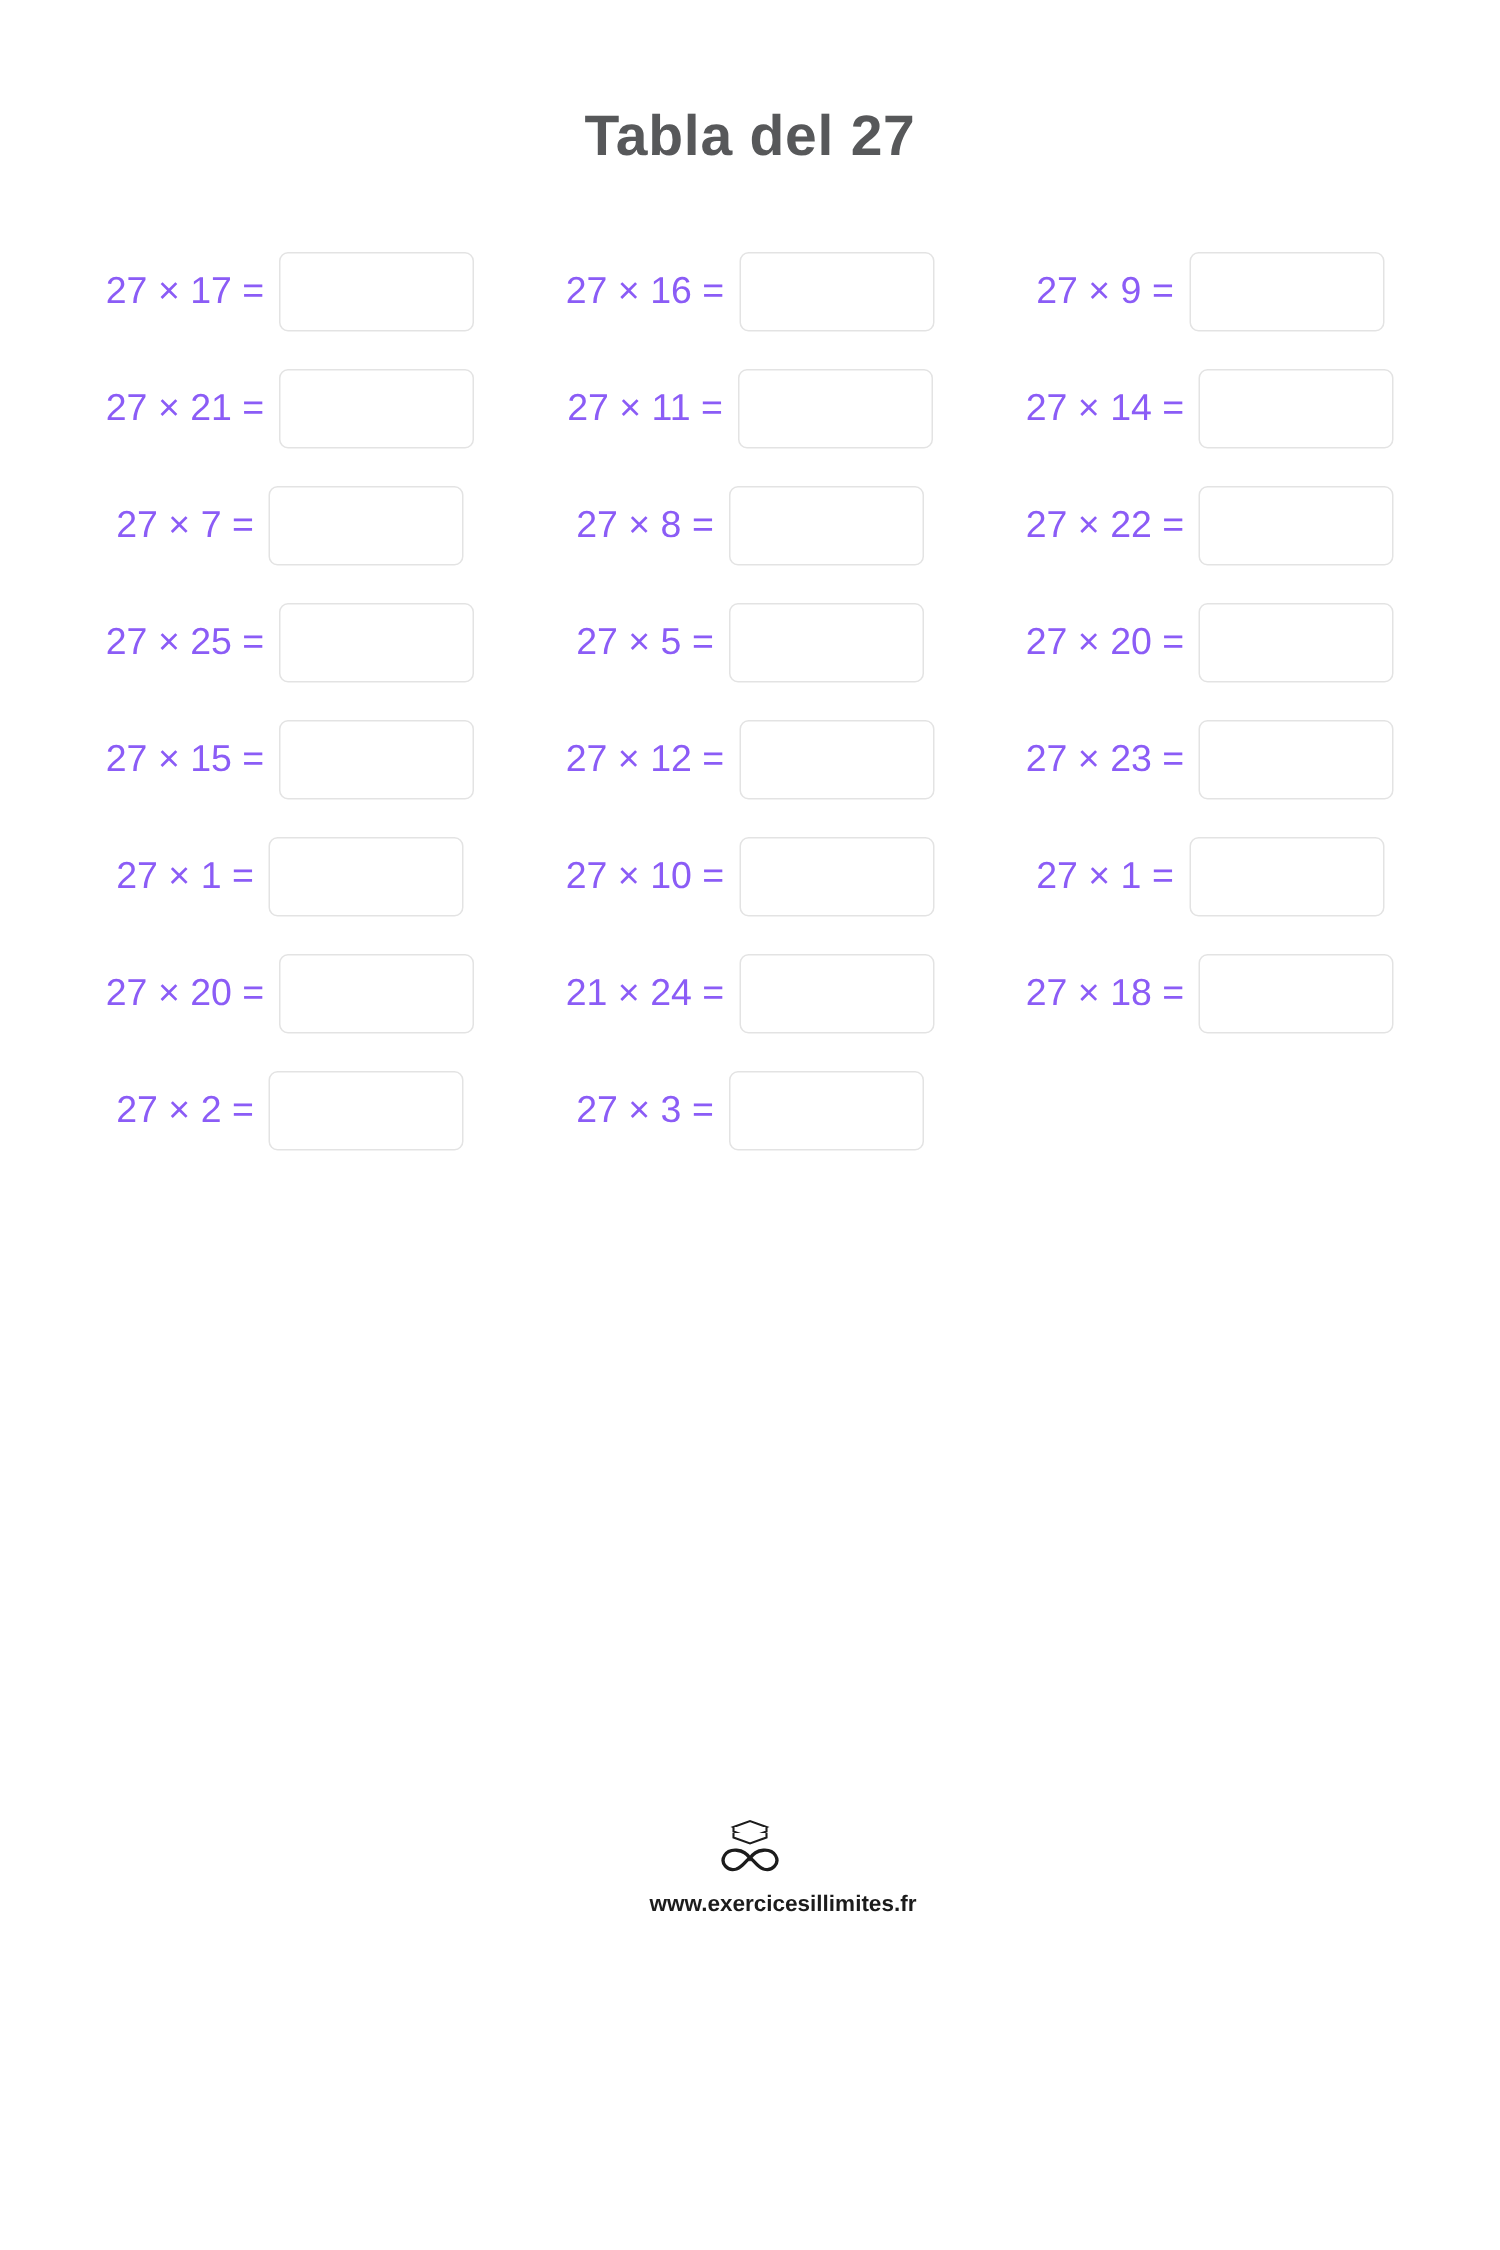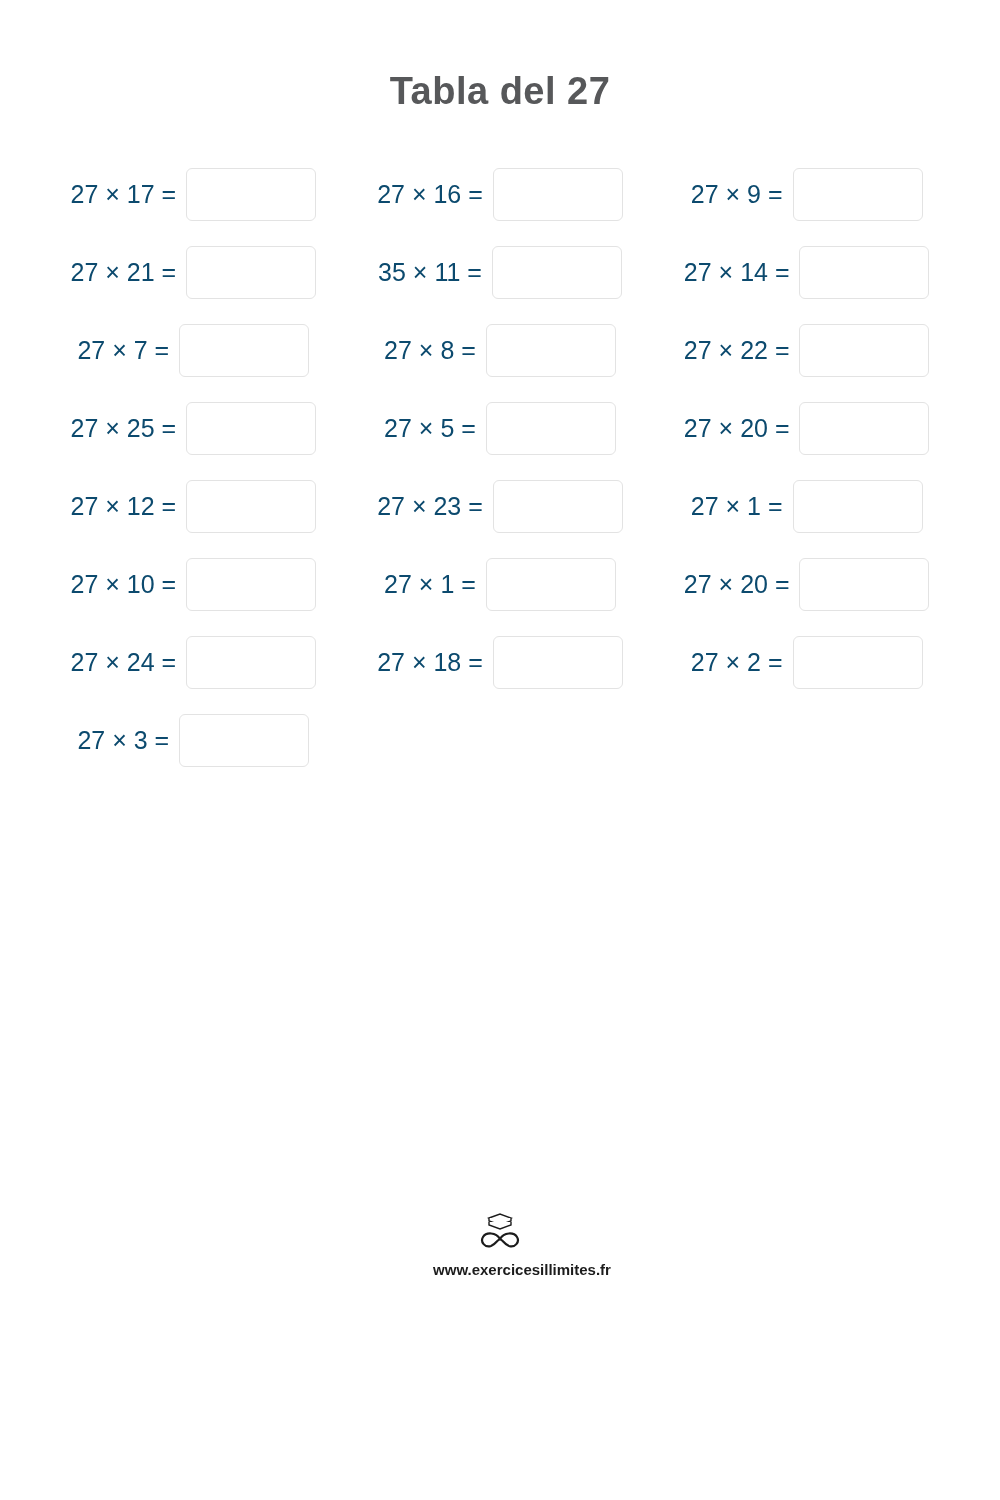--- a/index.html
+++ b/index.html
@@ -40,21 +40,21 @@
   }
   .cell {
     height: 78px;
     display: flex;
     align-items: center;
     justify-content: center;
     box-sizing: border-box;
   }
   .expr {
     font-size: 25px;
-    color: #0c4a6e;
+    color: #8b5cf6;
     white-space: nowrap;
     margin-right: 10px;
     font-family: "Liberation Sans", sans-serif;
   }
   .answer-box {
     width: 130px;
     height: 53px;
     border: 1px solid #e3e3e3;
     border-radius: 6px;
     background: #ffffff;
@@ -105,21 +105,21 @@
       </div>
       <div class="cell">
         <span class="expr">27 × 9 =</span>
         <input type="text" class="answer-box" value="" style="">
       </div>
       <div class="cell">
         <span class="expr">27 × 21 =</span>
         <input type="text" class="answer-box" value="" style="">
       </div>
       <div class="cell">
-        <span class="expr">35 × 11 =</span>
+        <span class="expr">27 × 11 =</span>
         <input type="text" class="answer-box" value="" style="">
       </div>
       <div class="cell">
         <span class="expr">27 × 14 =</span>
         <input type="text" class="answer-box" value="" style="">
       </div>
       <div class="cell">
         <span class="expr">27 × 7 =</span>
         <input type="text" class="answer-box" value="" style="">
       </div>
@@ -137,20 +137,24 @@
       </div>
       <div class="cell">
         <span class="expr">27 × 5 =</span>
         <input type="text" class="answer-box" value="" style="">
       </div>
       <div class="cell">
         <span class="expr">27 × 20 =</span>
         <input type="text" class="answer-box" value="" style="">
       </div>
       <div class="cell">
+        <span class="expr">27 × 15 =</span>
+        <input type="text" class="answer-box" value="" style="">
+      </div>
+      <div class="cell">
         <span class="expr">27 × 12 =</span>
         <input type="text" class="answer-box" value="" style="">
       </div>
       <div class="cell">
         <span class="expr">27 × 23 =</span>
         <input type="text" class="answer-box" value="" style="">
       </div>
       <div class="cell">
         <span class="expr">27 × 1 =</span>
         <input type="text" class="answer-box" value="" style="">
@@ -161,21 +165,21 @@
       </div>
       <div class="cell">
         <span class="expr">27 × 1 =</span>
         <input type="text" class="answer-box" value="" style="">
       </div>
       <div class="cell">
         <span class="expr">27 × 20 =</span>
         <input type="text" class="answer-box" value="" style="">
       </div>
       <div class="cell">
-        <span class="expr">27 × 24 =</span>
+        <span class="expr">21 × 24 =</span>
         <input type="text" class="answer-box" value="" style="">
       </div>
       <div class="cell">
         <span class="expr">27 × 18 =</span>
         <input type="text" class="answer-box" value="" style="">
       </div>
       <div class="cell">
         <span class="expr">27 × 2 =</span>
         <input type="text" class="answer-box" value="" style="">
       </div>

